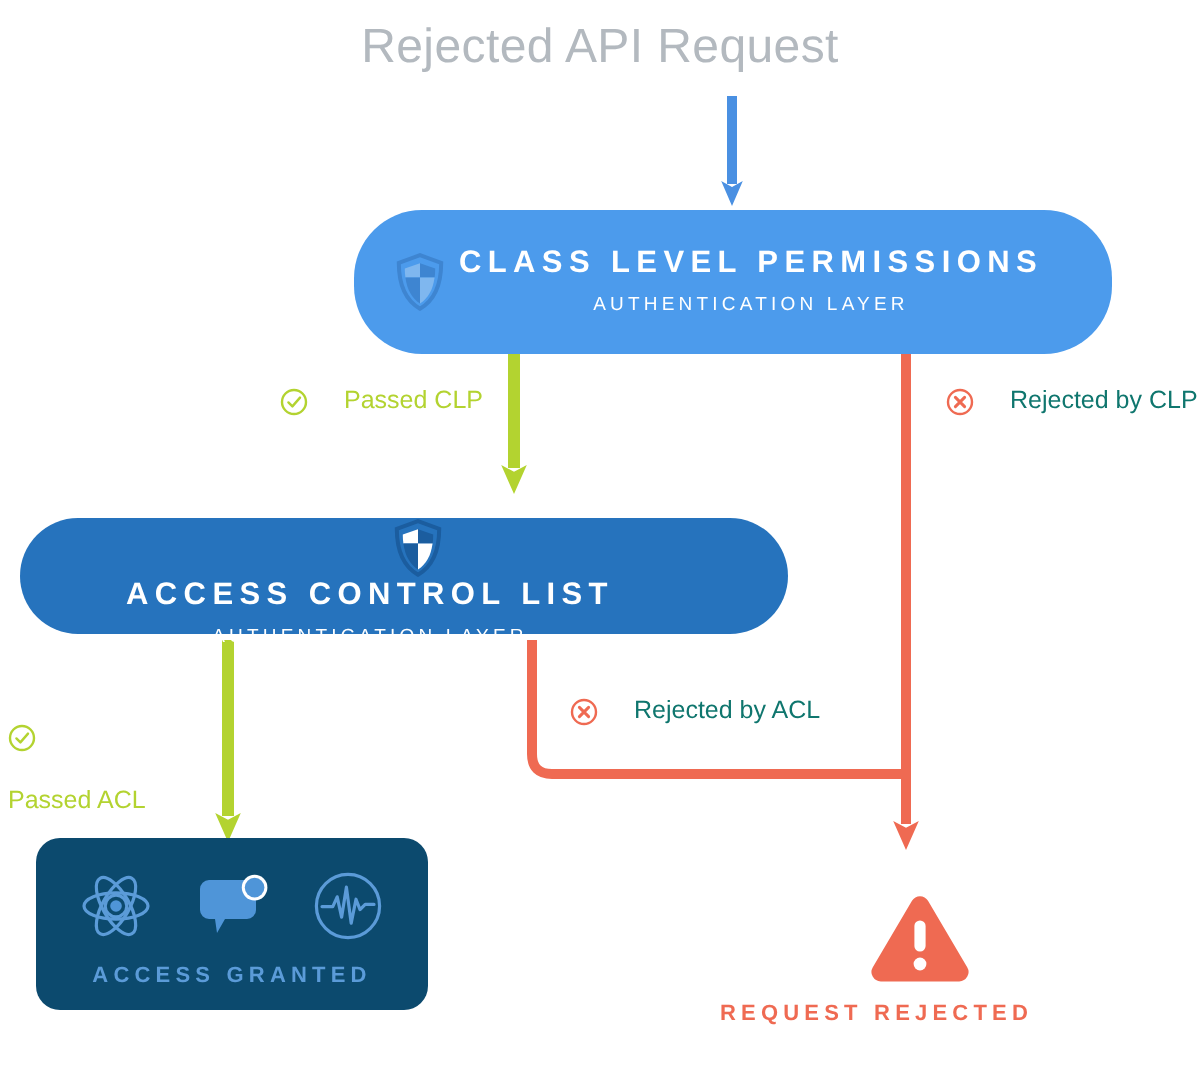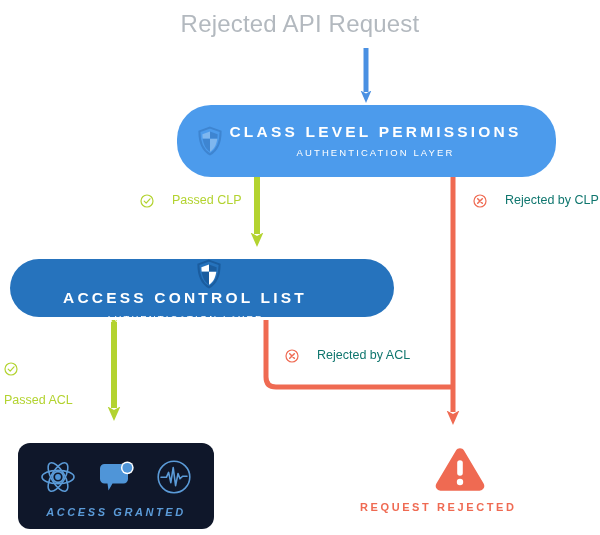--- a/index.html
+++ b/index.html
@@ -104,26 +104,25 @@
 
   #label-passed-clp { left: 140px; top: 194px; }
   #label-passed-acl { left: 4px;   top: 362px; flex-direction: column; }
   #label-rejected-clp { left: 473px; top: 194px; }
   #label-rejected-acl { left: 285px; top: 349px; }
 
   
   #access-granted-card {
     position: absolute;
     left: 18px;
-    top: 443px;
+    top: 419px;
     width: 196px;
     height: 86px;
-    background: #0f172a;
+    background: #0c4a6e;
     border-radius: 12px;
-    font-style: italic;
   }
   #access-granted-icons {
     position: absolute;
     left: 0;
     top: 14px;
     width: 196px;
     height: 40px;
     display: flex;
     align-items: center;
     justify-content: center;

